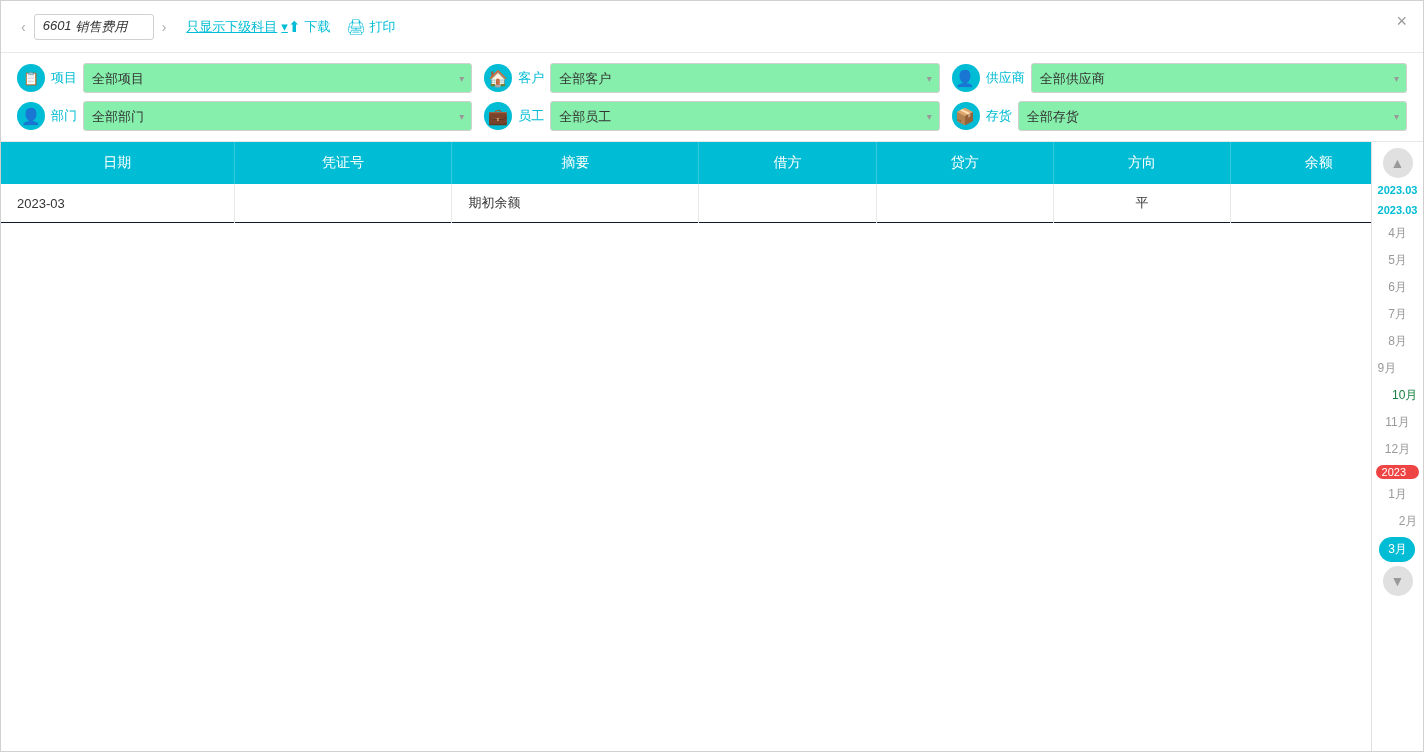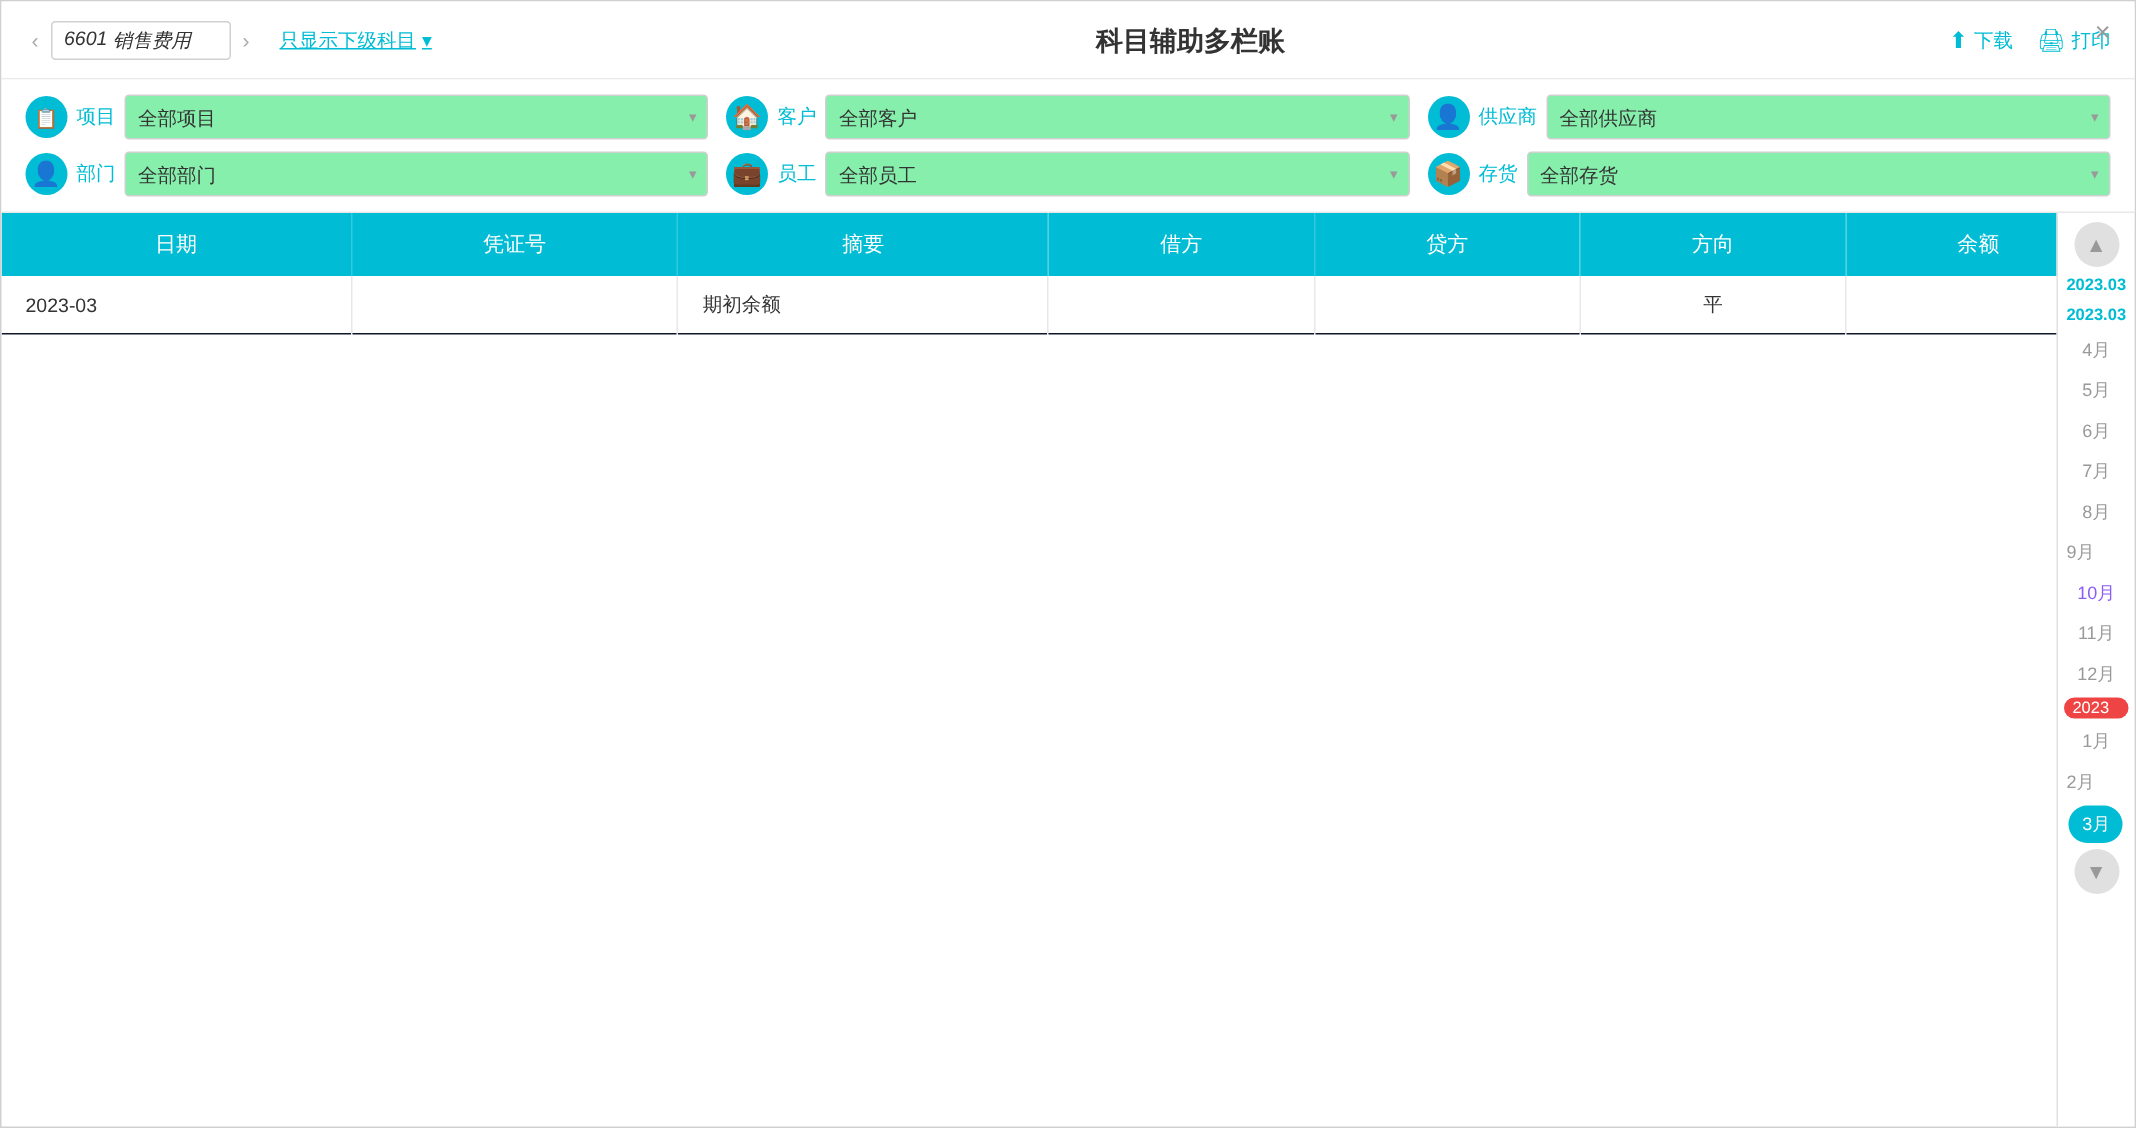--- a/index.html
+++ b/index.html
@@ -284,21 +284,20 @@
       &nbsp;
       <span class="account-code-text">销售费用</span>
     </div>
     <button class="nav-btn">›</button>
 
     <button class="show-sub-btn">
       <span>只显示下级科目</span>
       <span>▾</span>
     </button>
 
-    <div class="page-title">科目辅助多栏账</div>
 
     <div class="toolbar-right">
       <button class="toolbar-btn">
         <span style="font-size:15px;">⬆</span>
         <span>下载</span>
       </button>
       <button class="toolbar-btn">
         <span style="font-size:15px;">🖨</span>
         <span>打印</span>
       </button>
@@ -423,26 +422,26 @@
       </button>
       <div id="timeline-items">
           <div style="color: rgb(0, 188, 212); font-size: 11px; padding: 4px 2px; text-align: center; cursor: pointer; font-weight: bold;">2023.03</div>
           <div style="color: rgb(0, 188, 212); font-size: 11px; padding: 4px 2px; text-align: center; cursor: pointer; font-weight: bold;">2023.03</div>
           <div style="color: rgb(153, 153, 153); font-size: 12px; padding: 5px 2px; text-align: center; cursor: pointer;">4月</div>
           <div style="color: rgb(153, 153, 153); font-size: 12px; padding: 5px 2px; text-align: center; cursor: pointer;">5月</div>
           <div style="color: rgb(153, 153, 153); font-size: 12px; padding: 5px 2px; text-align: center; cursor: pointer;">6月</div>
           <div style="color: rgb(153, 153, 153); font-size: 12px; padding: 5px 2px; text-align: center; cursor: pointer;">7月</div>
           <div style="color: rgb(153, 153, 153); font-size: 12px; padding: 5px 2px; text-align: center; cursor: pointer;">8月</div>
           <div style="color: rgb(153, 153, 153); font-size: 12px; padding: 5px 2px; text-align: left; cursor: pointer;">9月</div>
-          <div style="color: #8b5cf6; font-size: 12px; padding: 5px 2px; text-align: center; cursor: pointer;">10月</div>
+          <div style="color: #15803d; font-size: 12px; padding: 5px 2px; text-align: right; cursor: pointer;">10月</div>
           <div style="color: rgb(153, 153, 153); font-size: 12px; padding: 5px 2px; text-align: center; cursor: pointer;">11月</div>
           <div style="color: rgb(153, 153, 153); font-size: 12px; padding: 5px 2px; text-align: center; cursor: pointer;">12月</div>
           <div class="year-badge">2023</div>
           <div style="color: rgb(153, 153, 153); font-size: 12px; padding: 5px 2px; text-align: center; cursor: pointer;">1月</div>
-          <div style="color: rgb(153, 153, 153); font-size: 12px; padding: 5px 2px; text-align: left; cursor: pointer;">2月</div>
+          <div style="color: rgb(153, 153, 153); font-size: 12px; padding: 5px 2px; text-align: right; cursor: pointer;">2月</div>
           <div style="background: rgb(0, 188, 212); color: rgb(255, 255, 255); border-radius: 14px; width: 36px; margin: 2px auto; font-size: 12px; padding: 4px 6px; text-align: center; cursor: pointer;">3月</div>
         </div>
       <button class="timeline-down-btn">
         <span>▼</span>
       </button>
     </div>
   </div>
 </div>
 
 </body></html>

